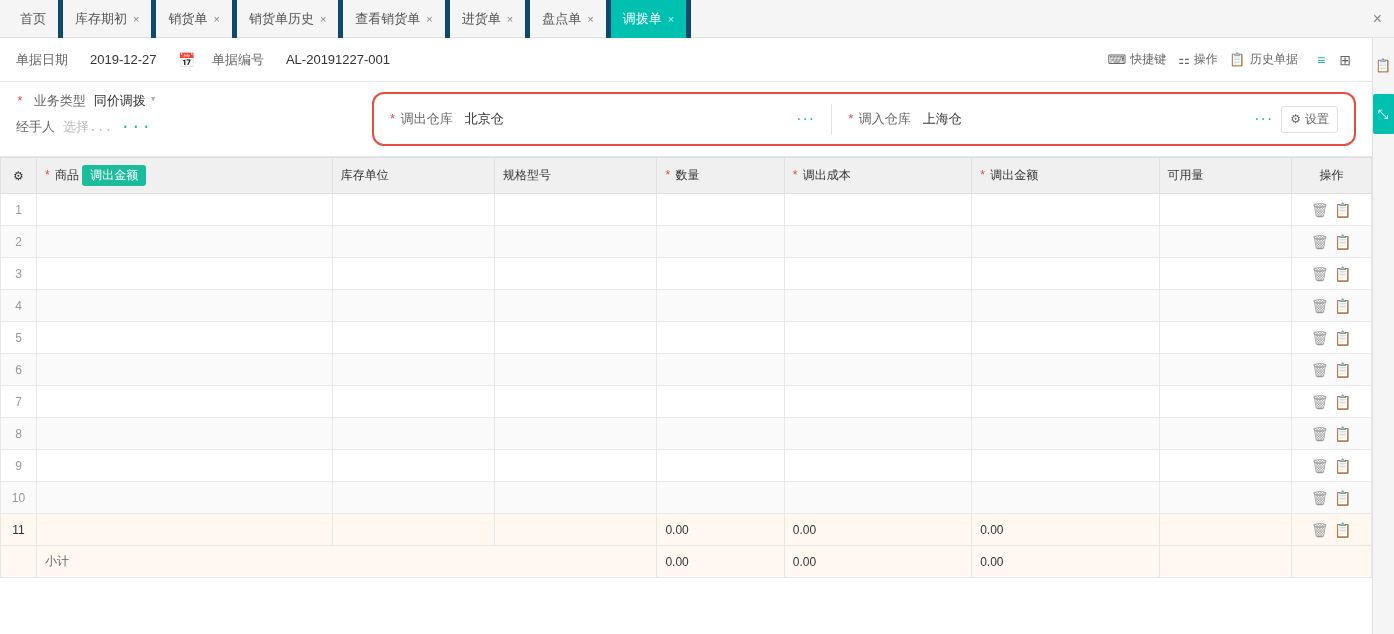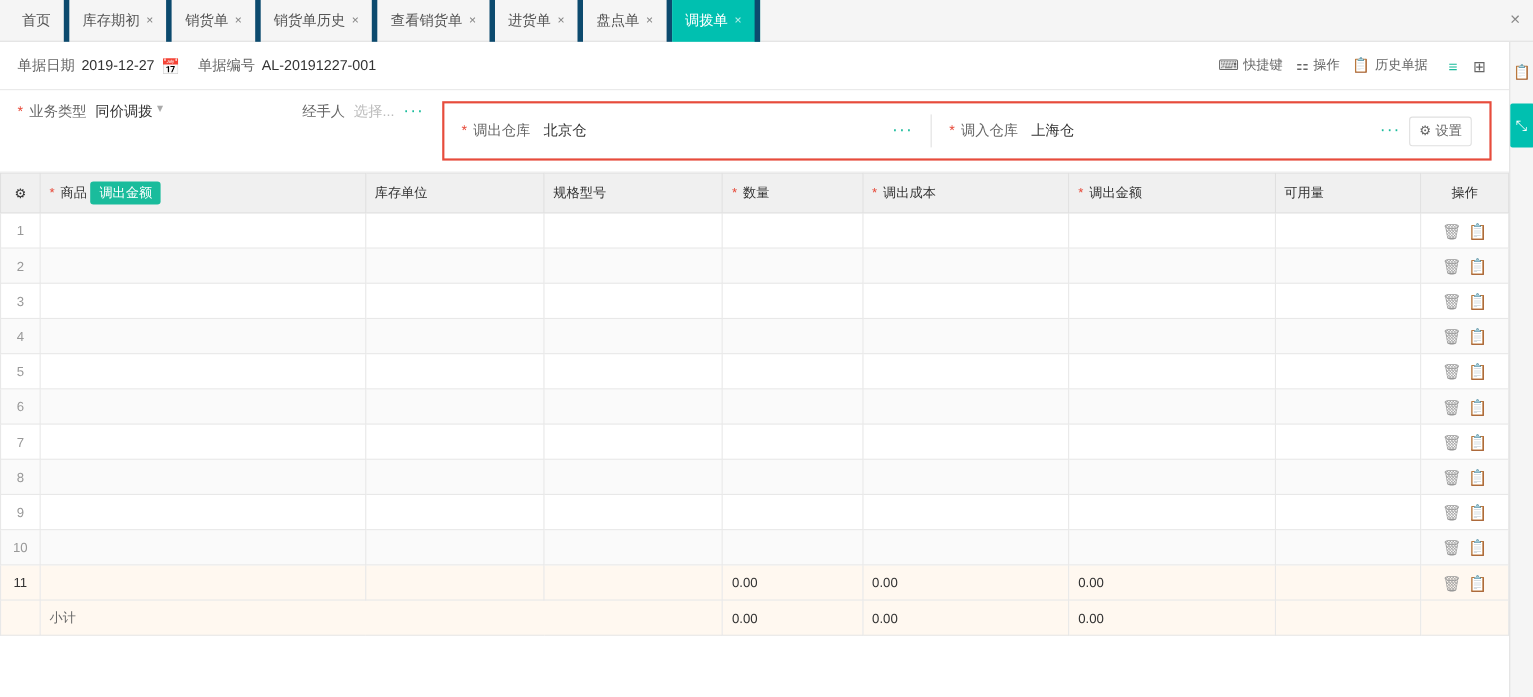--- a/index.html
+++ b/index.html
@@ -52,21 +52,21 @@
       display: flex;
       align-items: center;
       padding: 8px 16px;
       border-bottom: 1px solid #e8e8e8;
       gap: 16px;
       height: 44px;
     }
     .header-field {
       display: flex;
       align-items: center;
-      gap: 6px;
+      gap: 22px;
       font-size: 13px;
       text-align: right;
     }
     .header-field label { color: #666; }
     .header-field .value { color: #333; font-weight: 500; }
     .calendar-icon { color: #1abc9c; font-size: 14px; }
     .header-right {
       margin-left: auto;
       display: flex;
       align-items: center;
@@ -91,23 +91,24 @@
     
     .form-area {
       padding: 10px 16px;
       border-bottom: 1px solid #e8e8e8;
       display: flex;
       align-items: flex-start;
       gap: 16px;
     }
     .form-left {
       display: flex;
-      flex-direction: row;
+      flex-direction: column;
       gap: 8px;
       min-width: 340px;
+      font-family: Liberation Mono, monospace;
     }
     .form-row {
       display: flex;
       align-items: center;
       gap: 8px;
     }
     .form-label {
       color: #666;
       font-size: 13px;
       white-space: nowrap;
@@ -127,21 +128,21 @@
       gap: 4px;
       cursor: pointer;
     }
     .form-input-wrap .placeholder { color: #bbb; }
     .dots-btn { color: #1abc9c; cursor: pointer; font-size: 16px; letter-spacing: 1px; }
 
     
     .form-right {
       flex: 1;
       border: 2px solid #e74c3c;
-      border-radius: 0;
+      border-radius: 12px;
       padding: 10px 16px;
       display: flex;
       align-items: center;
       gap: 0;
     }
     .warehouse-field {
       display: flex;
       align-items: center;
       gap: 8px;
       flex: 1;

